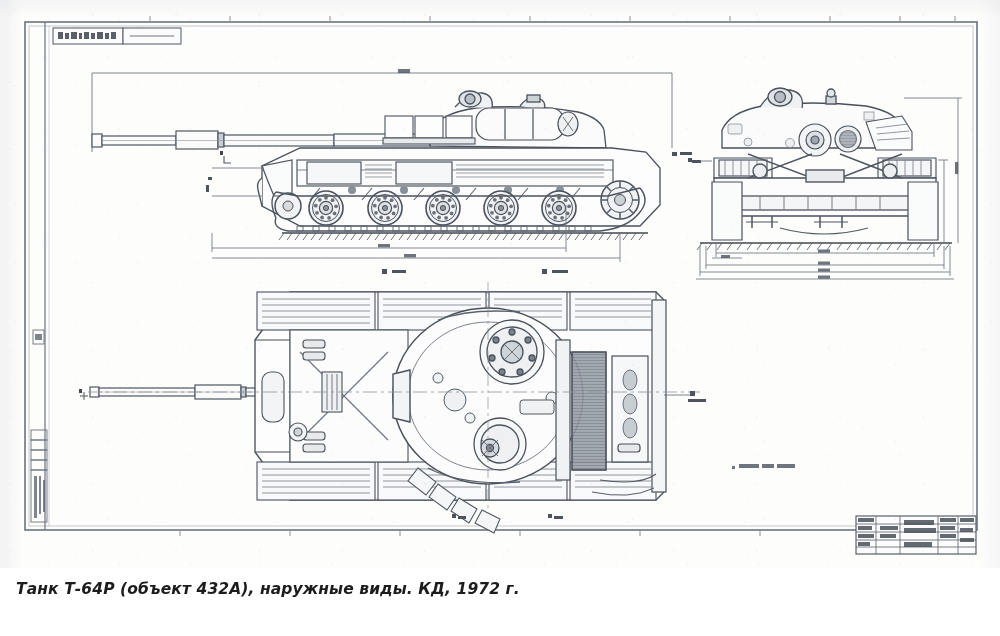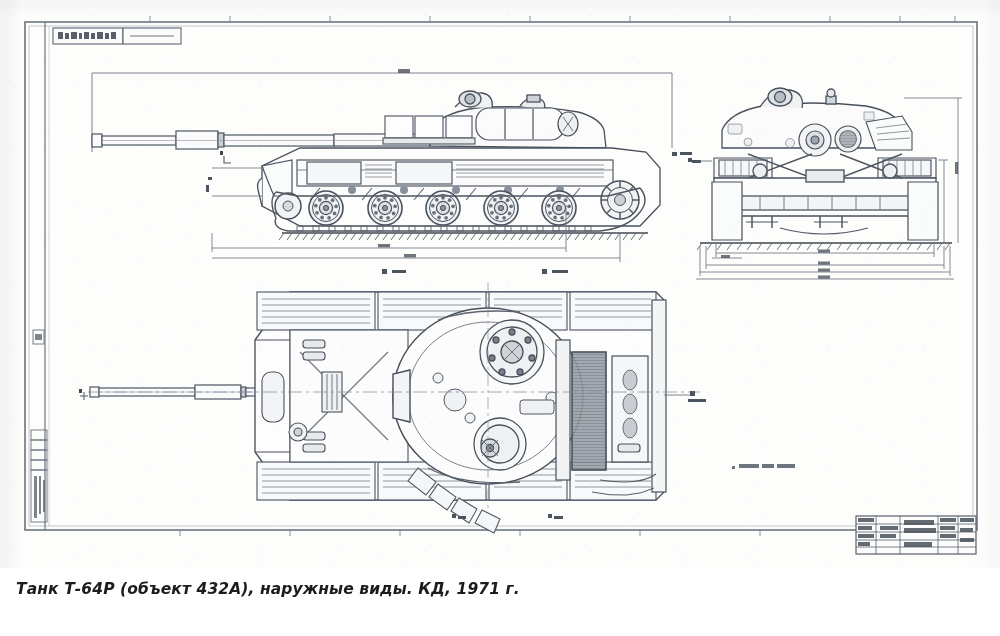--- a/index.html
+++ b/index.html
@@ -756,18 +756,18 @@
       <rect x="960" y="538" width="14" height="4"></rect>
     </g>
 
   </svg>
 
   <div id="paper-noise"></div>
   <div id="scan-vignette"></div>
 </div>
 
 <div id="caption-bar">
-  <div id="caption-text">Танк Т-64Р (объект 432А), наружные виды. КД, 1971 г.</div>
+  <div id="caption-text">Танк Т-64Р (объект 432А), наружные виды. КД, 1972 г.</div>
 </div>
 
 <div class="sr">Side elevation (left side view)</div>
 <div class="sr">Front elevation</div>
 <div class="sr">Plan view (top view)</div>
 
 </body></html>

